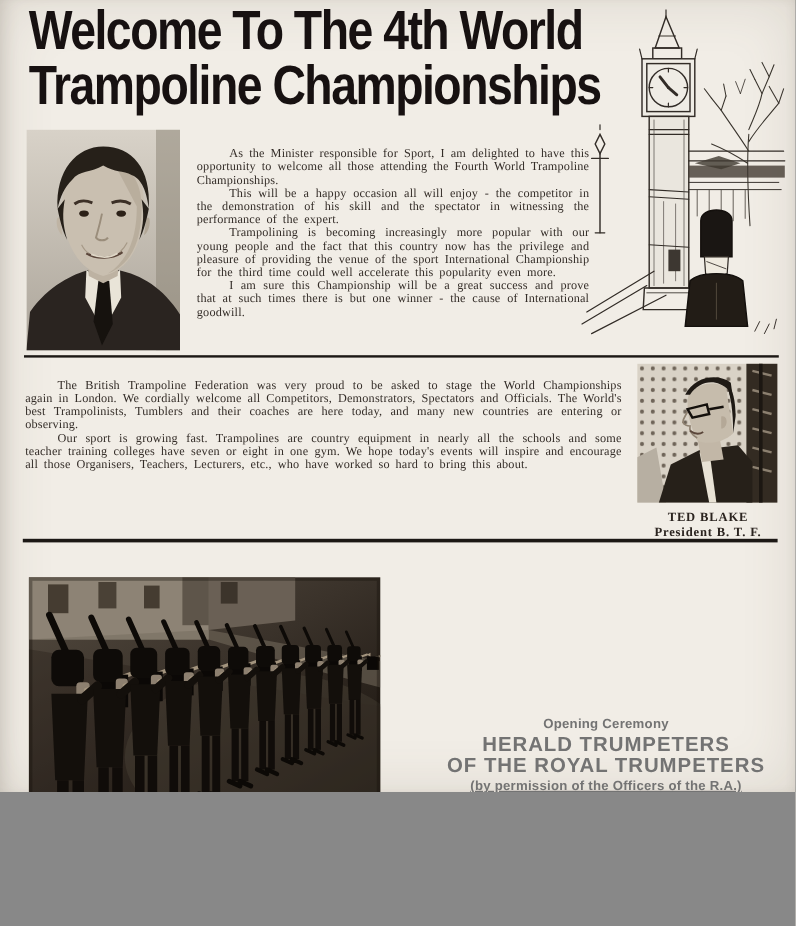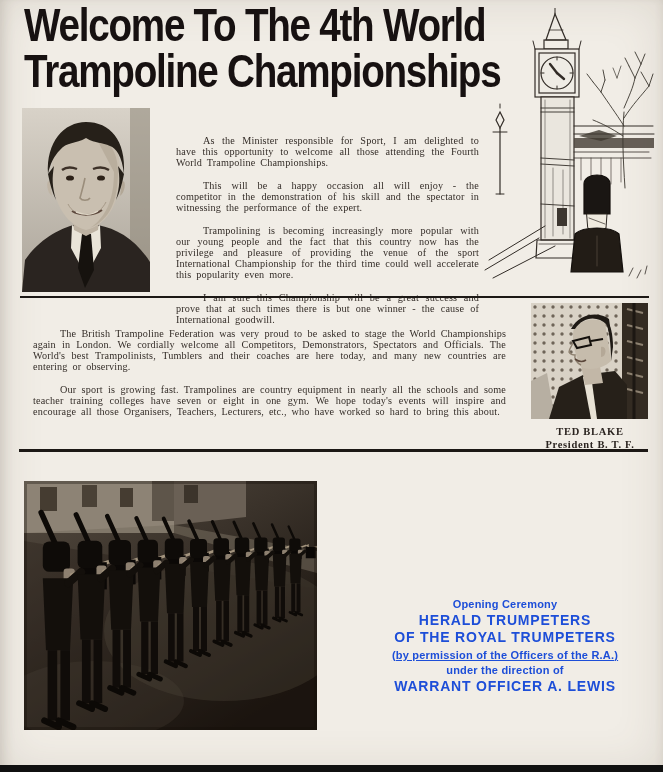--- a/index.html
+++ b/index.html
@@ -1,50 +1,50 @@
 <!DOCTYPE html>
 <html><head>
 <meta charset="utf-8">
 <style>
   html,body{margin:0;padding:0;background:#888;}
   .page{
-    position:relative;width:663px;height:772px;overflow:hidden;
+    position:relative;width:663px;height:660px;overflow:hidden;
     background:#f1ede6;
     font-family:"Liberation Serif",serif;
     box-shadow:inset 0 0 46px rgba(96,84,62,.14), inset 10px 0 14px -8px rgba(60,50,40,.18), inset -6px 0 10px -6px rgba(60,50,40,.10);
   }
   
   .headline{
     position:absolute;left:24px;top:2px;
     font-family:"Liberation Sans",sans-serif;
     font-weight:700;font-size:46px;line-height:46px;letter-spacing:-1.5px;
     color:#171111;transform:scaleX(.84);transform-origin:left top;white-space:nowrap;
   }
   
   .art{position:absolute;}
   .art svg{display:block;}
   
   .copy{position:absolute;color:#342d28;font-size:10.2px;line-height:11px;
     text-align:justify;letter-spacing:.15px;word-spacing:2.2px;}
-  .copy p{margin:12px;text-indent:27px;}
+  .copy p{margin:0;text-indent:27px;}
   #minister-text{left:164px;top:123px;width:327px;}
   #federation-text{left:21px;top:316px;width:497px;}
   
   .rule{position:absolute;background:#1c1815;height:2px;}
   #rule-1{left:20px;top:296px;width:629px;}
   #rule-2{left:19px;top:449px;width:629px;height:2.5px;}
   #bottom-strip{position:absolute;left:0;top:765px;width:663px;height:7px;background:#101010;}
   
   .tb-caption{position:absolute;left:506px;top:425px;width:168px;text-align:center;
     color:#2b2420;font-weight:700;font-size:10.5px;line-height:13px;letter-spacing:.7px;}
   
   .ceremony{position:absolute;left:356px;top:598px;width:298px;text-align:center;
-    font-family:"Liberation Sans",sans-serif;color:#1d4ed8;font-weight:700;}
+    font-family:"Liberation Sans",sans-serif;color:#737373;font-weight:700;}
   .c-sm{font-size:11px;line-height:13px;letter-spacing:.2px;}
-  .c-lg{font-size:14px;line-height:15px;letter-spacing:.8px;margin-top:2px;}
+  .c-lg{font-size:17px;line-height:15px;letter-spacing:.8px;margin-top:2px;}
   .mt2{margin-top:2px;} .mt4{margin-top:4px;text-decoration:underline;}
 </style>
 </head>
 <body>
 
 <div class="page">
 
   <div class="headline">
     <div>Welcome To The 4th World</div>
     <div>Trampoline Championships</div>

